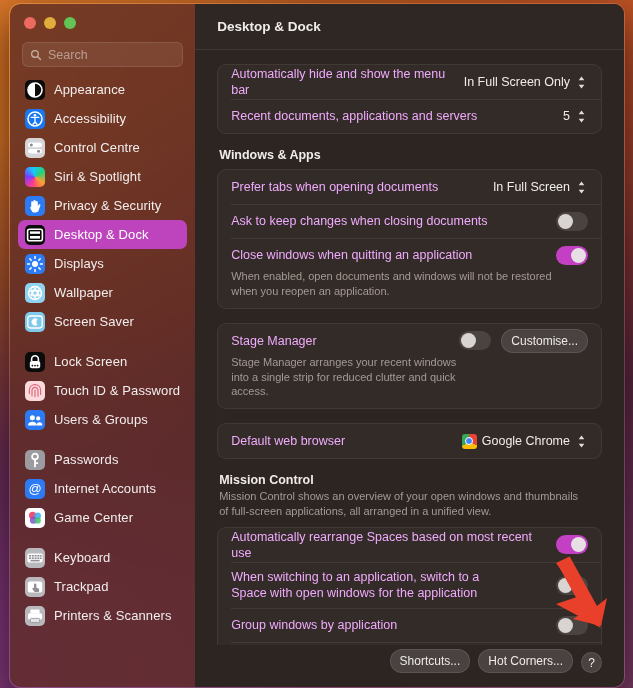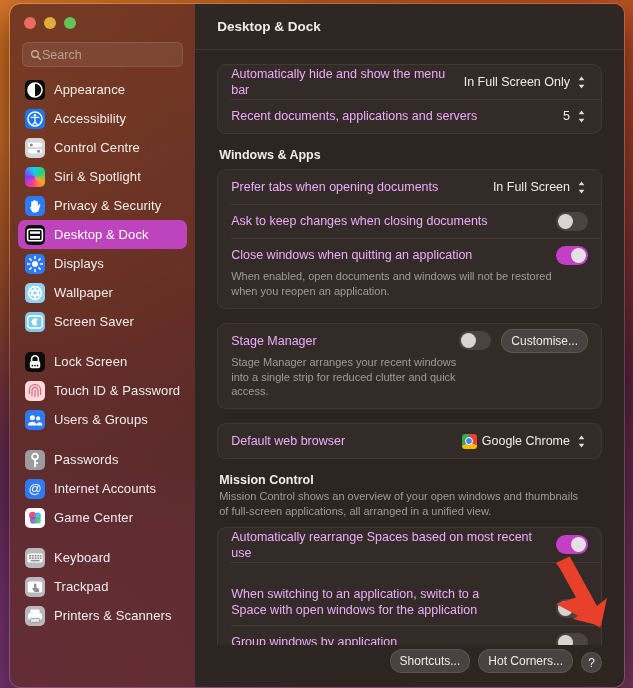--- a/index.html
+++ b/index.html
@@ -54,21 +54,21 @@
   .light { width: 12px; height: 12px; border-radius: 50%; }
   .light.red   { background: #ec6a5f; }
   .light.amber { background: #e0ac3c; }
   .light.green { background: #62c454; }
 
   #search-wrap { padding: 0 12px 8px 12px; flex: 0 0 auto; }
   #search {
     height: 25px; border-radius: 6px;
     background: rgba(255,255,255,.075);
     border: 0.5px solid rgba(255,255,255,.10);
-    display: flex; align-items: center; 
+    display: flex; align-items: center; gap: 6px;
     padding: 0 7px;
   }
   #search .mag { width: 12px; height: 12px; opacity:.55; flex:0 0 auto;}
   #search .ph { font-size: 12.5px; color: rgba(255,255,255,.46); }
 
   #nav {
     flex: 1 1 auto;
     overflow: hidden;
     padding: 0 8px;
     position: relative;
@@ -558,21 +558,21 @@
       <div class="group">
         <div class="row">
           <div class="row-inner">
             <span class="label">Automatically rearrange Spaces based on most recent use</span>
             <span class="sw on">
                 <span class="knob"></span>
               </span>
           </div>
         </div>
         <div class="row">
-          <div class="row-inner" style="align-items:flex-end; padding-top:24px; padding-bottom:7px;">
+          <div class="row-inner" style="align-items:center; padding-top:7px; padding-bottom:7px;">
             <span class="label" style="padding-right:40px">When switching to an application, switch to a Space with open windows for the application</span>
             <span class="sw">
                 <span class="knob"></span>
               </span>
           </div>
         </div>
         <div class="row">
           <div class="row-inner">
             <span class="label">Group windows by application</span>
             <span class="sw">

